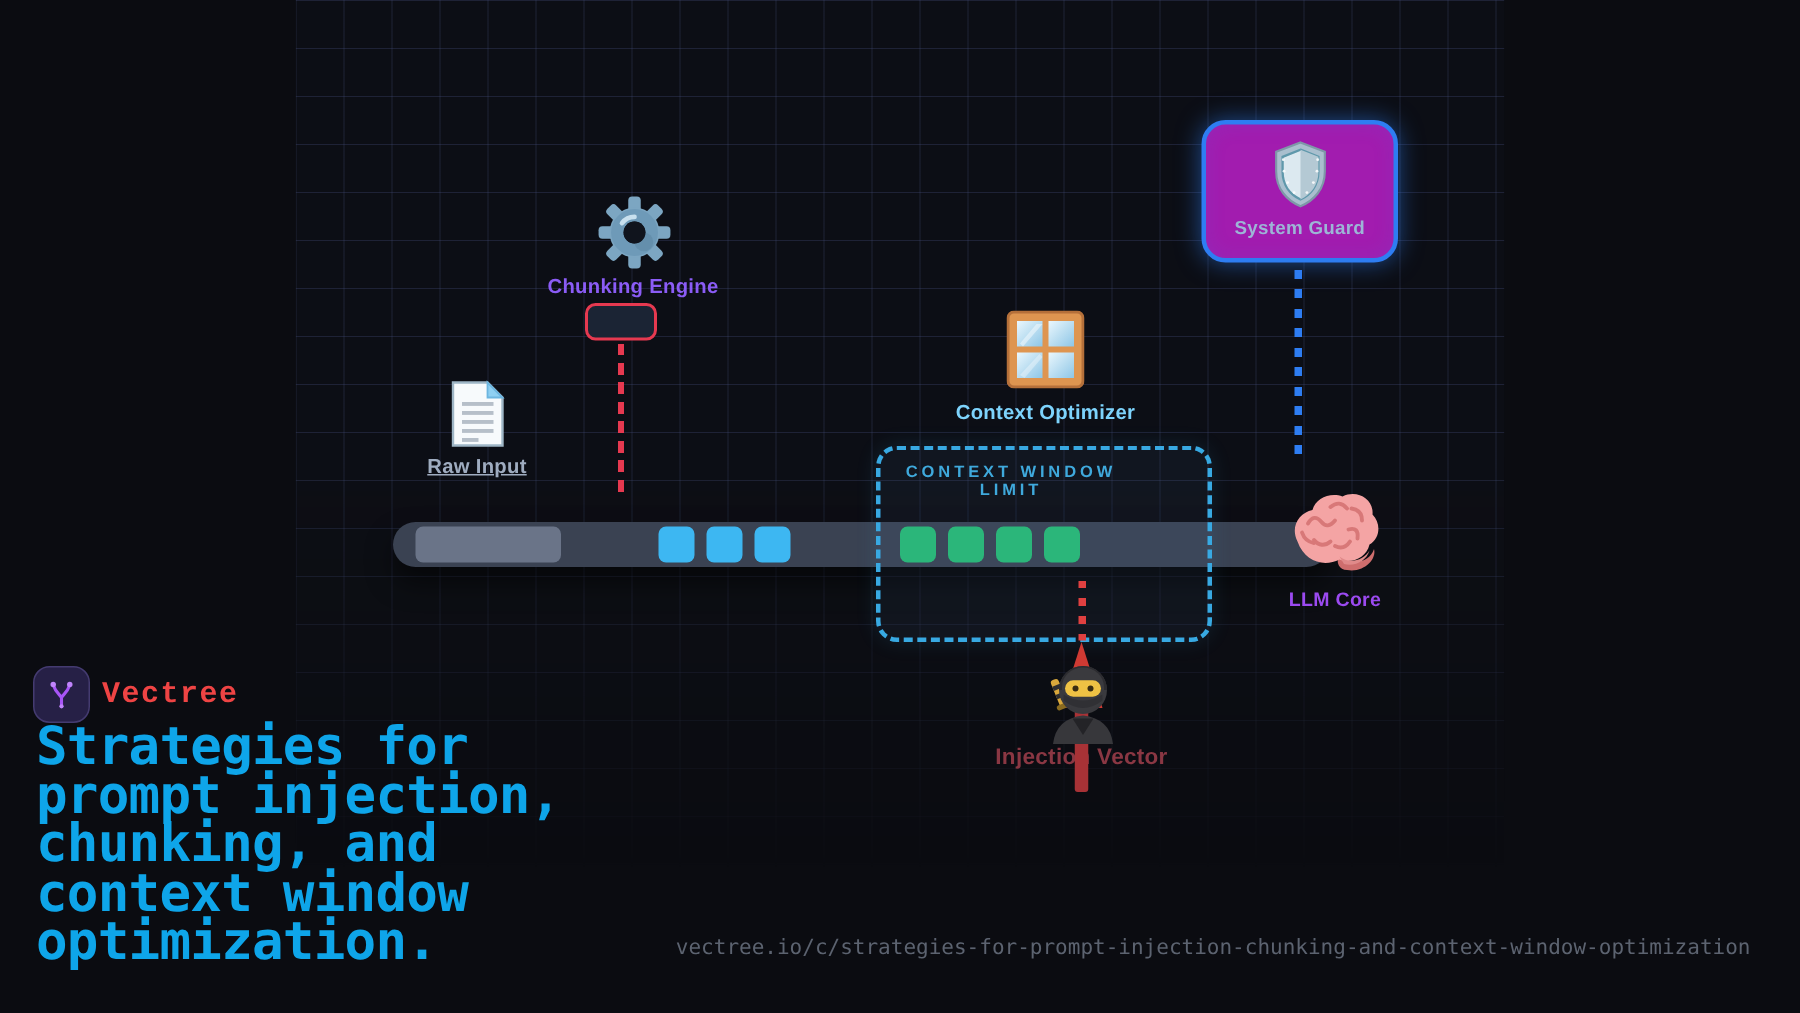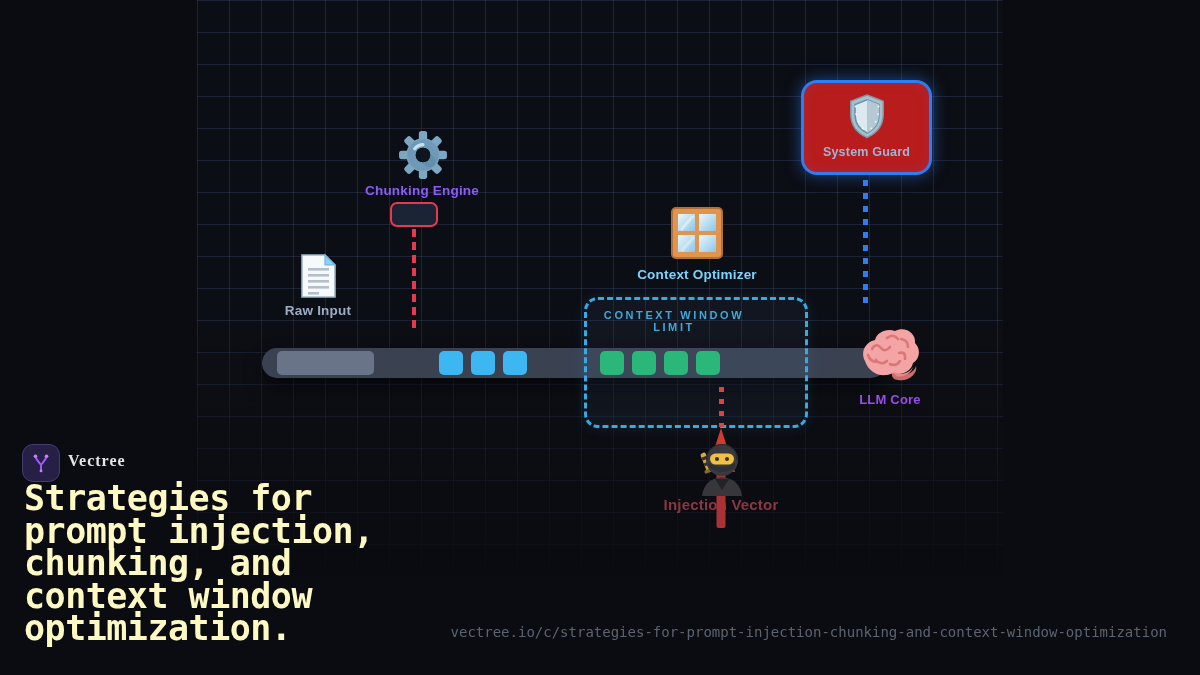--- a/index.html
+++ b/index.html
@@ -47,21 +47,21 @@
   }
   .cw-label {
     left:584px; top:309px; width:180px; text-align:center;
     color:#3fa9dc; font-size:11px; font-weight:bold; letter-spacing:2.6px; z-index:4;
   }
 
   
   .guard-box {
     left:801px; top:80px; width:131px; height:95px;
     border:3px solid #2e7df2; border-radius:16px;
-    background:#b91c1c; z-index:6;
+    background:#a21caf; z-index:6;
     box-shadow:0 0 16px rgba(46,125,242,.55), inset 0 0 14px rgba(46,125,242,.12);
     display:flex; flex-direction:column; align-items:center; padding-top:10px; gap:6px;
   }
   .guard-box .node-label { font-size:12.5px; color:#9db5d6; }
 
   
   .vline { width:5px; z-index:5; }
   .line-blue  { left:863px; top:180px; height:126px;
     background:repeating-linear-gradient(to bottom,#2e7df2 0 6px,transparent 6px 13px); }
   .line-red-dash { left:412px; top:229px; height:103px; width:4px;
@@ -74,26 +74,26 @@
     border:2.5px solid #e63950; border-radius:7px; background:#1b2434; z-index:5;
   }
 
   
   .logo-badge {
     left:22px; top:444px; width:38px; height:38px; border-radius:11px;
     background:#262046; border:1.5px solid #443b70;
     display:flex; align-items:center; justify-content:center;
   }
   .brand-name {
-    left:68px; top:452px; color:#e5e5e5; font-weight:bold;
-    font-family:Liberation Serif, serif; font-size:16px; letter-spacing:1px;
+    left:68px; top:452px; color:#ef4444; font-weight:bold;
+    font-family:Liberation Mono, monospace; font-size:20px; letter-spacing:1px;
   }
   .big-title {
     left:24px; top:482px; width:470px;
-    color:#fef9c3; font-family:"DejaVu Sans Mono", monospace;
+    color:#0ea5e9; font-family:"DejaVu Sans Mono", monospace;
     font-weight:bold; font-size:35px; line-height:32.6px;
     white-space:pre-line; letter-spacing:-0.5px;
   }
   .page-url {
     right:33px; top:624px; color:#5c6370;
     font-family:"DejaVu Sans Mono", monospace; font-size:14px;
   }
   svg { display:block; }
 </style>
 </head>
@@ -105,21 +105,21 @@
   <svg width="40" height="46" viewBox="0 0 40 46">
     <path d="M4 2 H27 L37 12 V44 H4 Z" fill="#f7fafc" stroke="#9fb6c6" stroke-width="1.6"></path>
     <path d="M27 2 L37 12 H27 Z" fill="#8fd0f2" stroke="#6db6e0" stroke-width="1.2"></path>
     <rect x="10" y="15" width="21" height="2.6" fill="#b6bfc9"></rect>
     <rect x="10" y="21" width="21" height="2.6" fill="#b6bfc9"></rect>
     <rect x="10" y="27" width="21" height="2.6" fill="#b6bfc9"></rect>
     <rect x="10" y="33" width="21" height="2.6" fill="#b6bfc9"></rect>
     <rect x="10" y="39" width="11" height="2.6" fill="#b6bfc9"></rect>
   </svg>
 </div>
-<div class="abs node-label" style="left:258px;top:303px;width:120px;color:#9facc0;z-index:6;">Raw Input</div>
+<div class="abs node-label" style="left:258px;top:303px;width:120px;color:#9facc0;z-index:6;text-decoration:underline;">Raw Input</div>
 
 <div class="abs" style="left:398px;top:130px;z-index:6;">
   <svg width="50" height="50" viewBox="0 0 48 48">
     <g fill="#7ca6c2">
       <rect x="20" y="1" width="8" height="12" rx="2.5"></rect>
       <rect x="20" y="35" width="8" height="12" rx="2.5"></rect>
       <rect x="1" y="20" width="12" height="8" rx="2.5"></rect>
       <rect x="35" y="20" width="12" height="8" rx="2.5"></rect>
       <rect x="20" y="1" width="8" height="12" rx="2.5" transform="rotate(45 24 24)"></rect>
       <rect x="20" y="35" width="8" height="12" rx="2.5" transform="rotate(45 24 24)"></rect>

